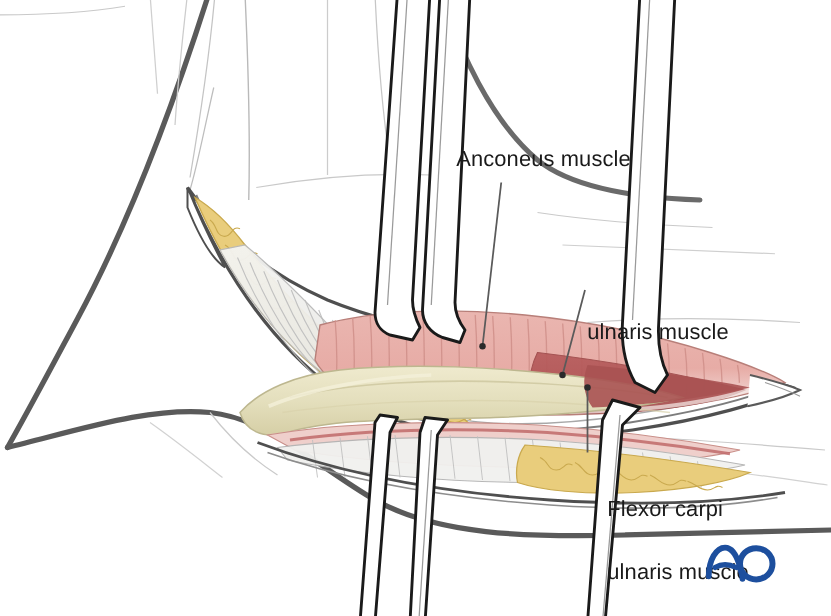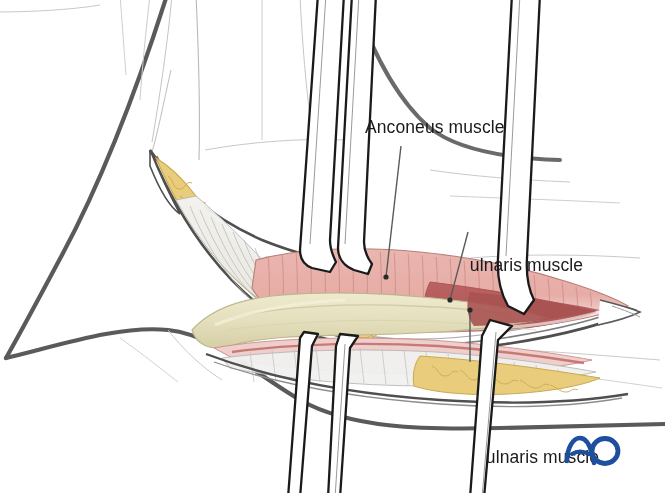--- a/index.html
+++ b/index.html
@@ -289,21 +289,21 @@
   </svg>
 
   <div class="label" id="lbl-anconeus">Anconeus muscle</div>
 
   <div class="label" id="lbl-ecu">
     <br>
     <span>ulnaris muscle</span>
   </div>
 
   <div class="label" id="lbl-fcu">
-    <br>
+    <span>Flexor carpi</span><br>
     <span>ulnaris muscle</span>
   </div>
 
   <svg id="ao-logo" viewBox="0 0 62 40">
     <g>
       <path d="M4,31 C4,18 10,8 17,8 C23,8 27,16 29,24 C30,28 31,31 31,33" fill="none" stroke="#1d4f9e" stroke-width="4.6" stroke-linecap="round"></path>
       <path d="M9,24 C14,21 20,21 26,24" fill="none" stroke="#1d4f9e" stroke-width="4.2" stroke-linecap="round"></path>
       <ellipse cx="42" cy="21" rx="13" ry="12.5" fill="none" stroke="#1d4f9e" stroke-width="4.8"></ellipse>
     </g>
   </svg>

